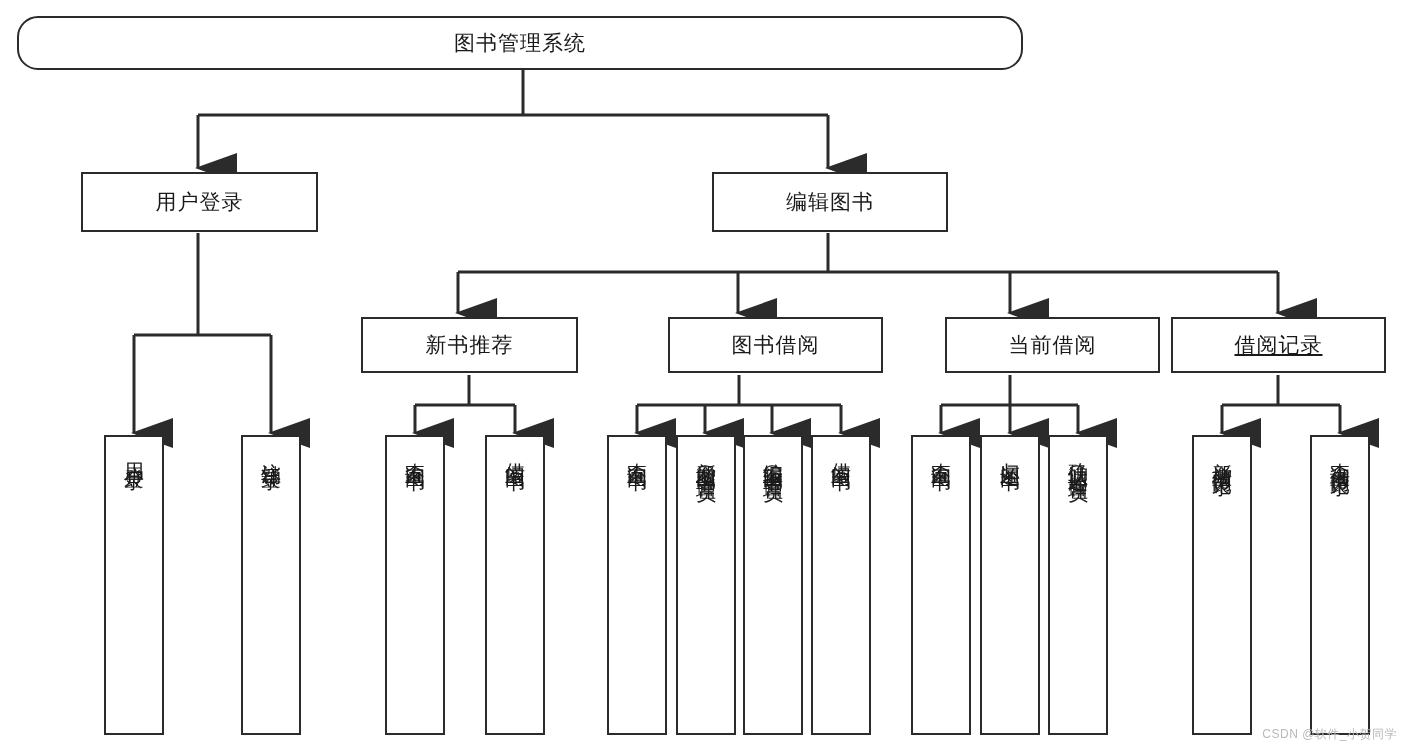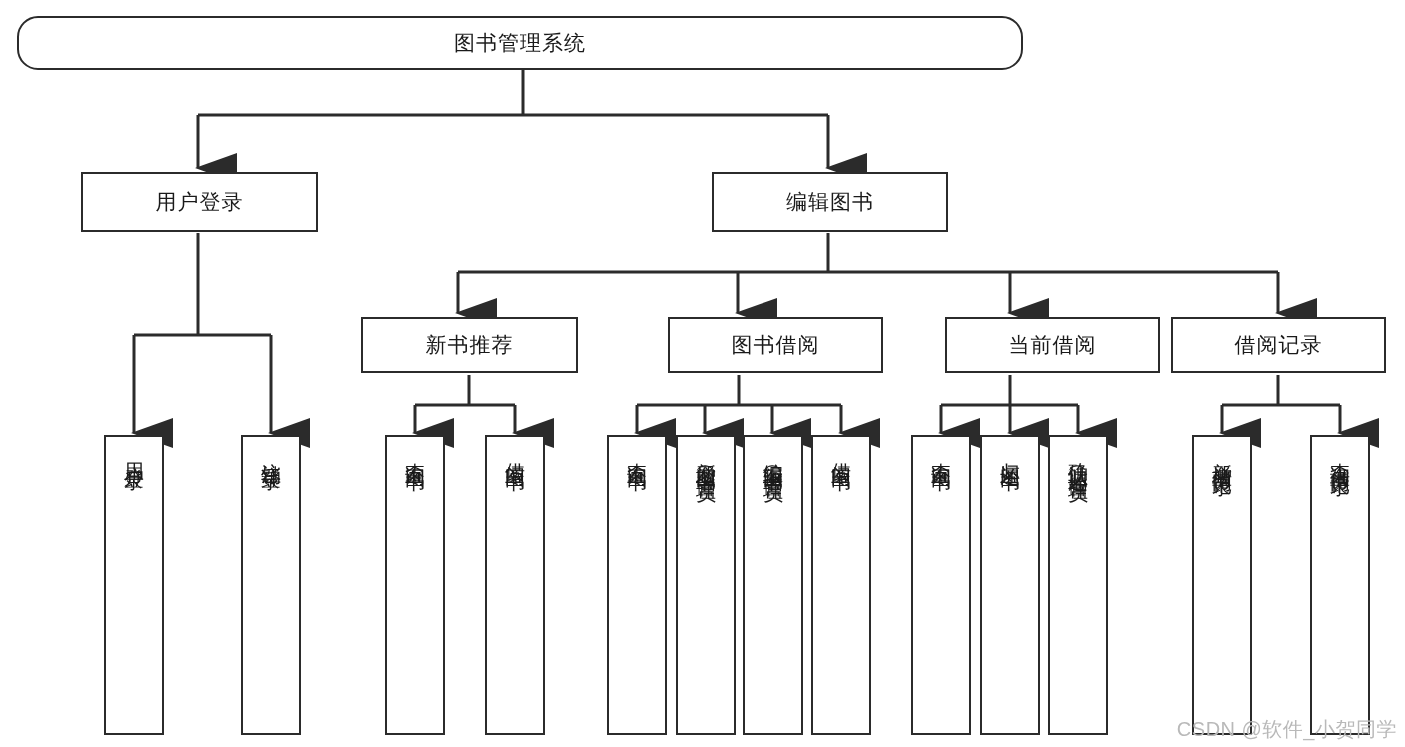--- a/index.html
+++ b/index.html
@@ -50,21 +50,21 @@
     font-size: 20px;
     line-height: 1.25;
     letter-spacing: 3px;
     white-space: nowrap;
     text-align: center;
   }
   .watermark {
     position: absolute;
     right: 8px;
     bottom: 4px;
-    font-size: 20px;
+    font-size: 12px;
     color: #b9b9b9;
     white-space: nowrap;
     letter-spacing: 0.5px;
   }
 </style>
 </head>
 <body>
 
 <div id="canvas">
 
@@ -132,21 +132,21 @@
 
   <div class="node horiz" style="left:361px; top:317px; width:217px; height:56px;">
     <span>新书推荐</span>
   </div>
   <div class="node horiz" style="left:668px; top:317px; width:215px; height:56px;">
     <span>图书借阅</span>
   </div>
   <div class="node horiz" style="left:903px; top:317px; width:215px; height:56px;margin-left:42px;">
     <span>当前借阅</span>
   </div>
-  <div class="node horiz" style="left:1171px; top:317px; width:215px; height:56px;">
+  <div class="node horiz" style="left:1171px; top:317px; width:215px; height:56px;text-decoration:underline;">
     <span>借阅记录</span>
   </div>
 
   <div class="node vert" style="left:104px; top:435px; width:60px; height:300px;">
     <span class="vlabel">用户登录</span>
   </div>
   <div class="node vert" style="left:241px; top:435px; width:60px; height:300px;">
     <span class="vlabel">注销登录</span>
   </div>
 

